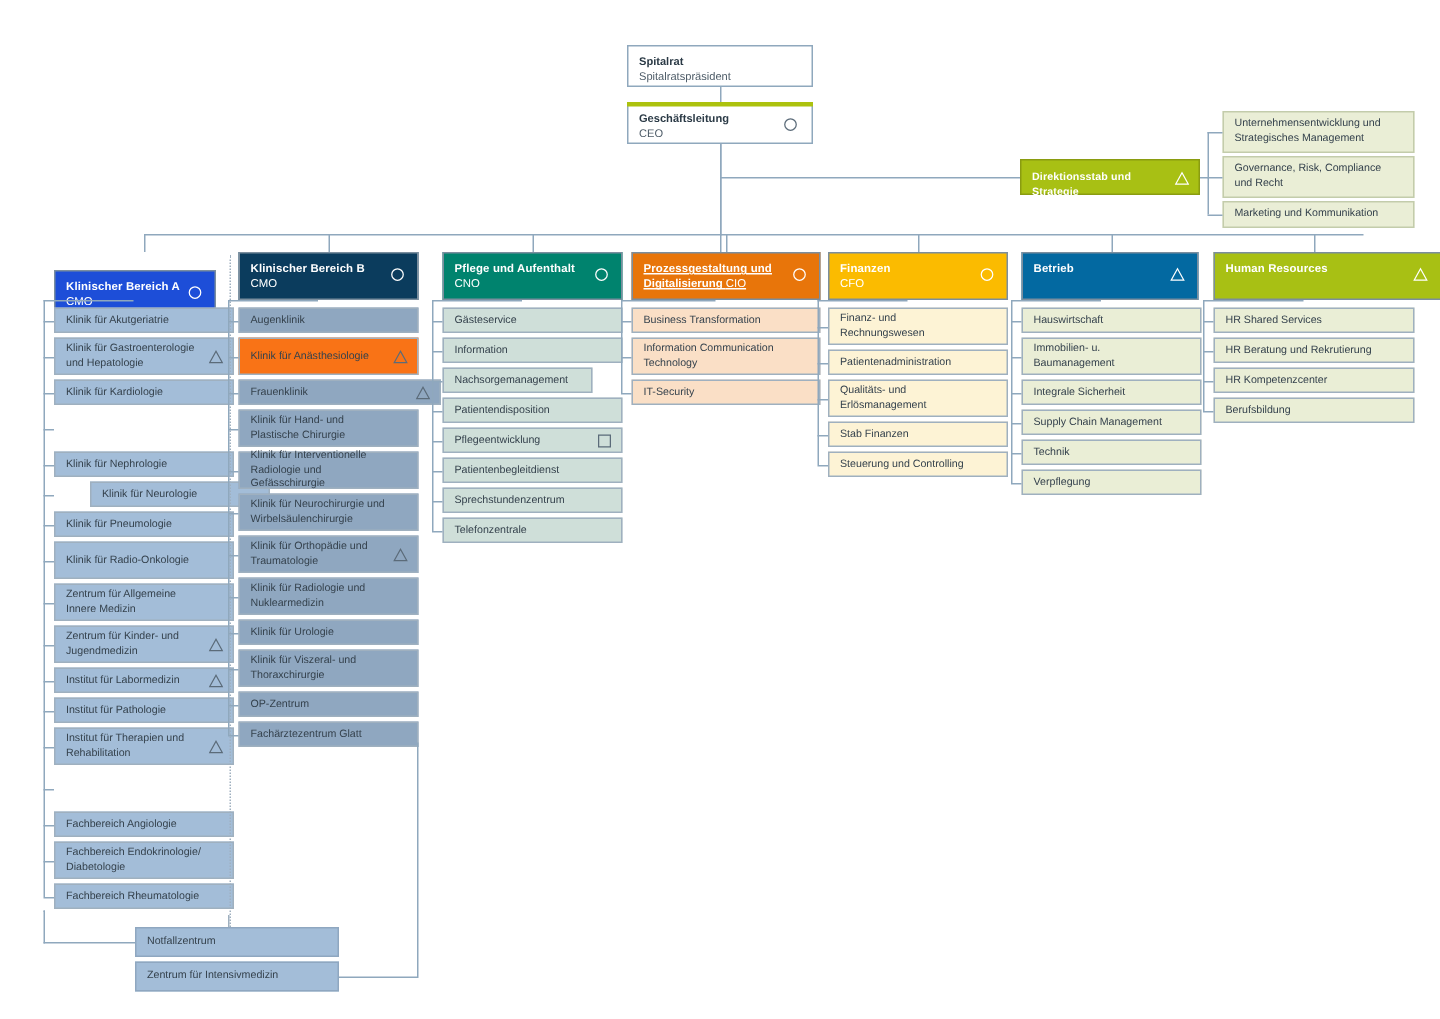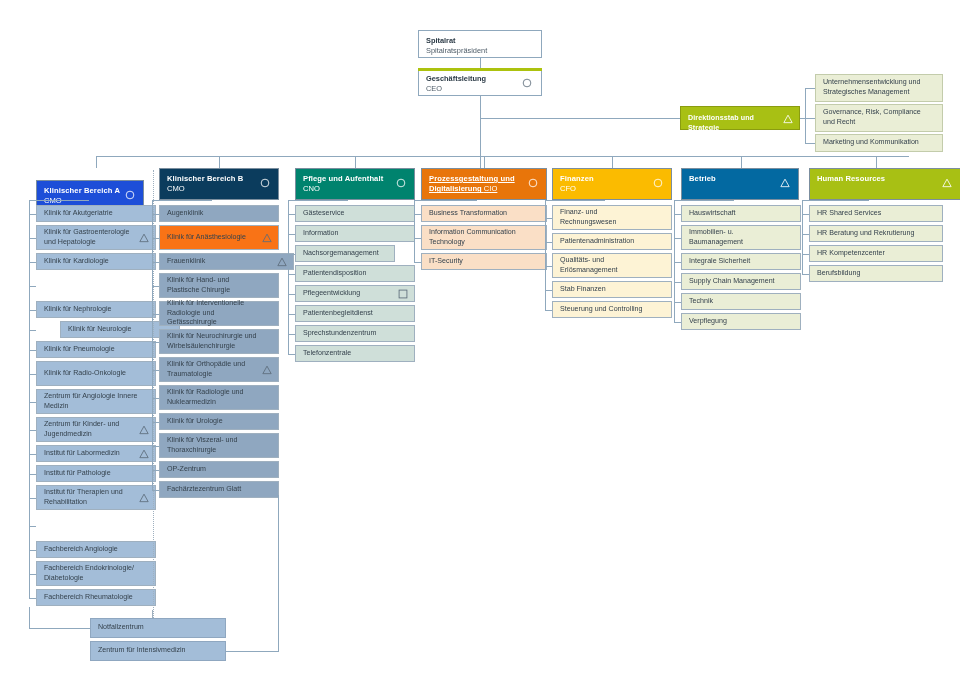--- a/index.html
+++ b/index.html
@@ -141,21 +141,21 @@
     <div class="line" style="left: 29px; top: 329.5px; width: 7px; height: 1px; background: rgb(143, 168, 189);"></div>
     <div class="item" style="left: 36px; top: 341px; width: 120px; height: 17px; background: rgb(163, 189, 216); border-color: rgb(159, 176, 191); text-align: right;">
       <span class="i-label">Klinik für Pneumologie</span>
     </div>
     <div class="line" style="left: 29px; top: 349.5px; width: 7px; height: 1px; background: rgb(143, 168, 189);"></div>
     <div class="item" style="left: 36px; top: 361px; width: 120px; height: 25px; background: rgb(163, 189, 216); border-color: rgb(159, 176, 191);">
       <span class="i-label">Klinik für Radio-Onkologie</span>
     </div>
     <div class="line" style="left: 29px; top: 373.5px; width: 7px; height: 1px; background: rgb(143, 168, 189);"></div>
     <div class="item" style="left: 36px; top: 389px; width: 120px; height: 25px; background: rgb(163, 189, 216); border-color: rgb(159, 176, 191);">
-      <span class="i-label">Zentrum für Angiologie Innere Medizin</span>
+      <span class="i-label">Zentrum für Allgemeine Innere Medizin</span>
     </div>
     <div class="line" style="left: 29px; top: 401.5px; width: 7px; height: 1px; background: rgb(143, 168, 189);"></div>
     <div class="item" style="left: 36px; top: 417px; width: 120px; height: 25px; background: rgb(163, 189, 216); border-color: rgb(159, 176, 191);">
       <span class="i-label">Zentrum für Kinder- und Jugendmedizin</span>
       <svg viewBox="0 0 12 12" width="10" height="10" style="position: absolute; right: 6px; top: 50%; transform: translateY(-50%);">
         <polygon points="6,1.4 11,10.4 1,10.4" fill="none" stroke="#5b6b79" stroke-width="1"></polygon>
       </svg>
     </div>
     <div class="line" style="left: 29px; top: 429.5px; width: 7px; height: 1px; background: rgb(143, 168, 189);"></div>
     <div class="item" style="left: 36px; top: 445px; width: 120px; height: 17px; background: rgb(163, 189, 216); border-color: rgb(159, 176, 191);">

